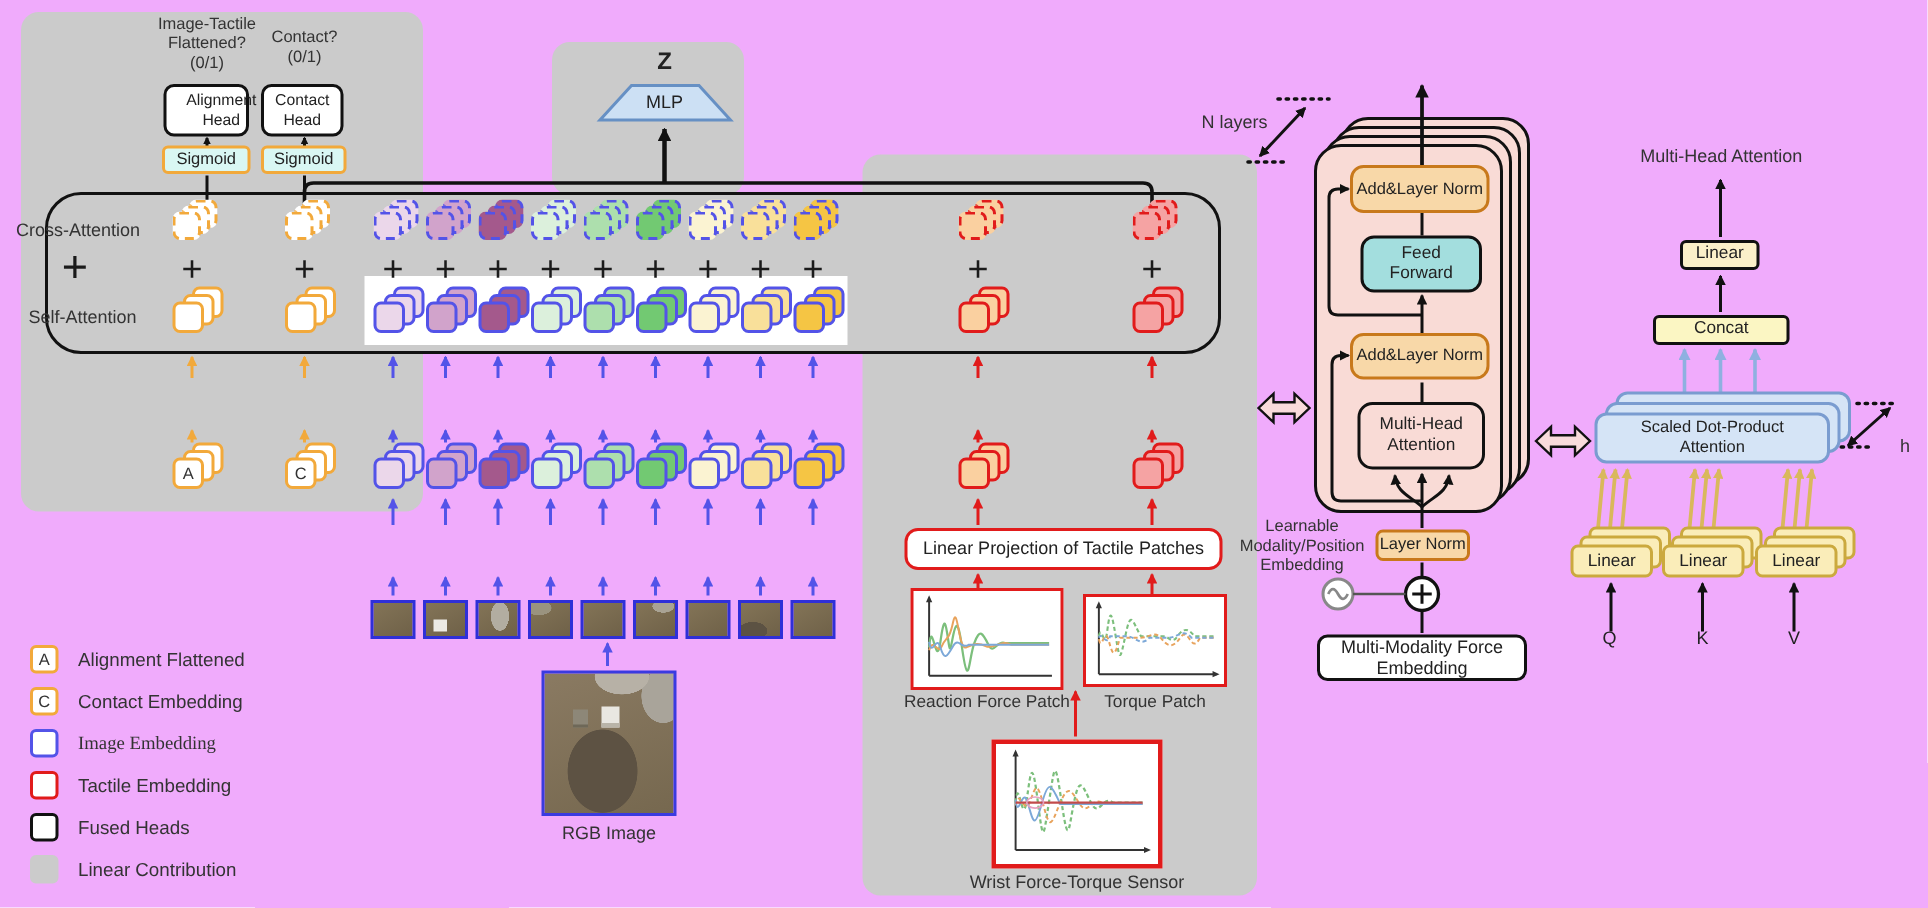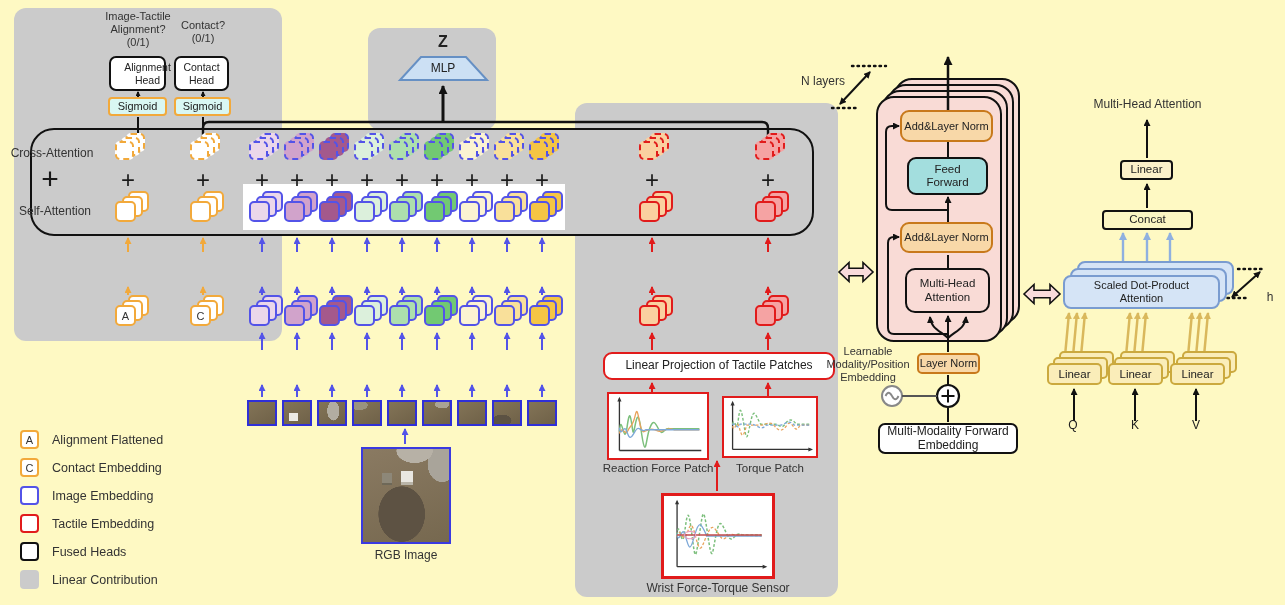--- a/index.html
+++ b/index.html
@@ -1,16 +1,16 @@
 <!DOCTYPE html>
 <html><head>
 <meta charset="utf-8">
 <style>
   html,body{margin:0;padding:0;background:#fff;}
-  #canvas{position:relative;width:1285px;height:605px;background:#fef9c3;overflow:hidden;
+  #canvas{position:relative;width:1285px;height:605px;background:#f0abfc;overflow:hidden;
           font-family:"Liberation Sans","DejaVu Sans",sans-serif;color:#222;}
   .abs{position:absolute;}
   .panel{background:#CBCBCB;border-radius:12px;z-index:1;}
   .ctr{background:#CBCBCB;border:2.5px solid #111;border-radius:24px;z-index:1;}
   .whitestrip{background:#fff;z-index:1;}
   .box{box-sizing:border-box;background:#fff;border:2px solid #111;border-radius:7px;z-index:4;
        display:flex;flex-direction:column;align-items:center;justify-content:center;line-height:1.15;text-align:center;}
   .txt{z-index:4;text-align:center;line-height:1.2;}
   .stack{z-index:4;}
   .sq{position:absolute;box-sizing:border-box;border-radius:5px;display:flex;align-items:center;justify-content:center;}
@@ -164,21 +164,21 @@
       <line x1="1074" y1="421" x2="1074" y2="389" stroke="#111" stroke-width="2" marker-end="url(#mK)"></line>
       <line x1="1135" y1="421" x2="1135" y2="389" stroke="#111" stroke-width="2" marker-end="url(#mK)"></line>
       <line x1="1196" y1="421" x2="1196" y2="389" stroke="#111" stroke-width="2" marker-end="url(#mK)"></line>
       <line x1="1238" y1="269" x2="1264" y2="269" stroke="#111" stroke-width="2.4" stroke-dasharray="1.5,4" stroke-linecap="round"></line>
       <line x1="1222" y1="298" x2="1248" y2="298" stroke="#111" stroke-width="2.4" stroke-dasharray="1.5,4" stroke-linecap="round"></line>
       <line x1="1232" y1="297" x2="1260" y2="272" stroke="#111" stroke-width="2" marker-start="url(#mK)" marker-end="url(#mK)"></line>
     </svg>
 
   <div class="abs txt" style="left:92px;top:10px;width:92px;font-size:11px;color:#333;">
     <div>Image-Tactile</div>
-    <div>Alignment?</div>
+    <div>Flattened?</div>
     <div>(0/1)</div>
   </div>
   <div class="abs txt" style="left:172px;top:19px;width:62px;font-size:11px;color:#333;">
     <div>Contact?</div>
     <div>(0/1)</div>
   </div>
 
   <div class="abs box" style="left:109px;top:56px;width:57px;height:35px;font-size:10.5px;padding-left:20px;">
     <span>Alignment</span>
     <span>Head</span>
@@ -195,21 +195,21 @@
   </div>
 
   <div class="abs txt" style="left:420px;top:32px;width:46px;font-size:16px;font-weight:bold;">Z</div>
   <div class="abs txt" style="left:420px;top:61px;width:46px;font-size:12px;">MLP</div>
 
   <div class="abs txt" style="left:6px;top:146px;width:92px;font-size:12px;color:#333;">Cross-Attention</div>
   <div class="abs plus" style="left:30px;top:162px;width:40px;font-size:30px;">+</div>
   <div class="abs txt" style="left:12px;top:204px;width:86px;font-size:12px;color:#333;">Self-Attention</div>
 
 
-  <div class="abs box" style="left:603px;top:352px;width:232px;height:28px;border:2px solid #E11B1B;border-radius:9px;font-size:12px;">
+  <div class="abs box" style="left:603px;top:352px;width:212px;height:28px;border:2px solid #E11B1B;border-radius:9px;font-size:12px;">
     <span>Linear Projection of Tactile Patches</span>
   </div>
 
   <div class="abs" style="left:361px;top:447px;width:90px;height:97px;box-sizing:border-box;border:2.5px solid #3A3AE0;z-index:4;
        background:
          radial-gradient(ellipse 30px 20px at 60% 2%, #b7b1a6 60%, rgba(0,0,0,0) 61%),
          radial-gradient(ellipse 24px 30px at 92% 16%, #a9a49a 60%, rgba(0,0,0,0) 61%),
          radial-gradient(ellipse 42px 50px at 45% 70%, #5d5243 55%, rgba(0,0,0,0) 56%),
          linear-gradient(160deg,#8a7a62,#76684f);">
     <div style="position:absolute;left:44%;top:24%;width:12px;height:11px;background:#e9e7e1;border-bottom:3px solid #b9b4a8;"></div>
@@ -280,21 +280,21 @@
   </div>
   <div class="abs box" style="left:917px;top:353px;width:63px;height:21px;background:#F8D8A8;border:2px solid #C8791B;border-radius:5px;font-size:11px;">
     <span>Layer Norm</span>
   </div>
   <div class="abs txt" style="left:820px;top:345px;width:96px;font-size:11px;color:#333;">
     <div>Learnable</div>
     <div>Modality/Position</div>
     <div>Embedding</div>
   </div>
   <div class="abs box" style="left:878px;top:423px;width:140px;height:31px;border-radius:7px;font-size:12px;">
-    <span>Multi-Modality Forward</span>
+    <span>Multi-Modality Force</span>
     <span>Embedding</span>
   </div>
 
   <div class="abs txt" style="left:1075px;top:97px;width:145px;font-size:12px;color:#333;">Multi-Head Attention</div>
   <div class="abs box" style="left:1120px;top:160px;width:53px;height:20px;background:#FBF0C9;border:2.5px solid #111;border-radius:4px;font-size:11.5px;">
     <span>Linear</span>
   </div>
   <div class="abs box" style="left:1102px;top:210px;width:91px;height:20px;background:#FBF6C3;border:2.5px solid #111;border-radius:4px;font-size:11.5px;">
     <span>Concat</span>
   </div>
@@ -330,21 +330,21 @@
 
   <div id="legend">
       <div class="legend-row" style="left:20px;top:430px;">
         <div class="legend-swatch" style="border:2.5px solid #F2A93B;">A</div>
         <span class="legend-label">Alignment Flattened</span>
       </div>
       <div class="legend-row" style="left:20px;top:458px;">
         <div class="legend-swatch" style="border:2.5px solid #F2A93B;">C</div>
         <span class="legend-label">Contact Embedding</span>
       </div>
-      <div class="legend-row" style="left:20px;top:486px;">
+      <div class="legend-row" style="left:20px;top:486px;font-family:Liberation Serif, serif;">
         <div class="legend-swatch" style="border:2.5px solid #5353E8;"></div>
         <span class="legend-label">Image Embedding</span>
       </div>
       <div class="legend-row" style="left:20px;top:514px;">
         <div class="legend-swatch" style="border:2.5px solid #E11B1B;"></div>
         <span class="legend-label">Tactile Embedding</span>
       </div>
       <div class="legend-row" style="left:20px;top:542px;">
         <div class="legend-swatch" style="border:2.5px solid #111111;"></div>
         <span class="legend-label">Fused Heads</span>

